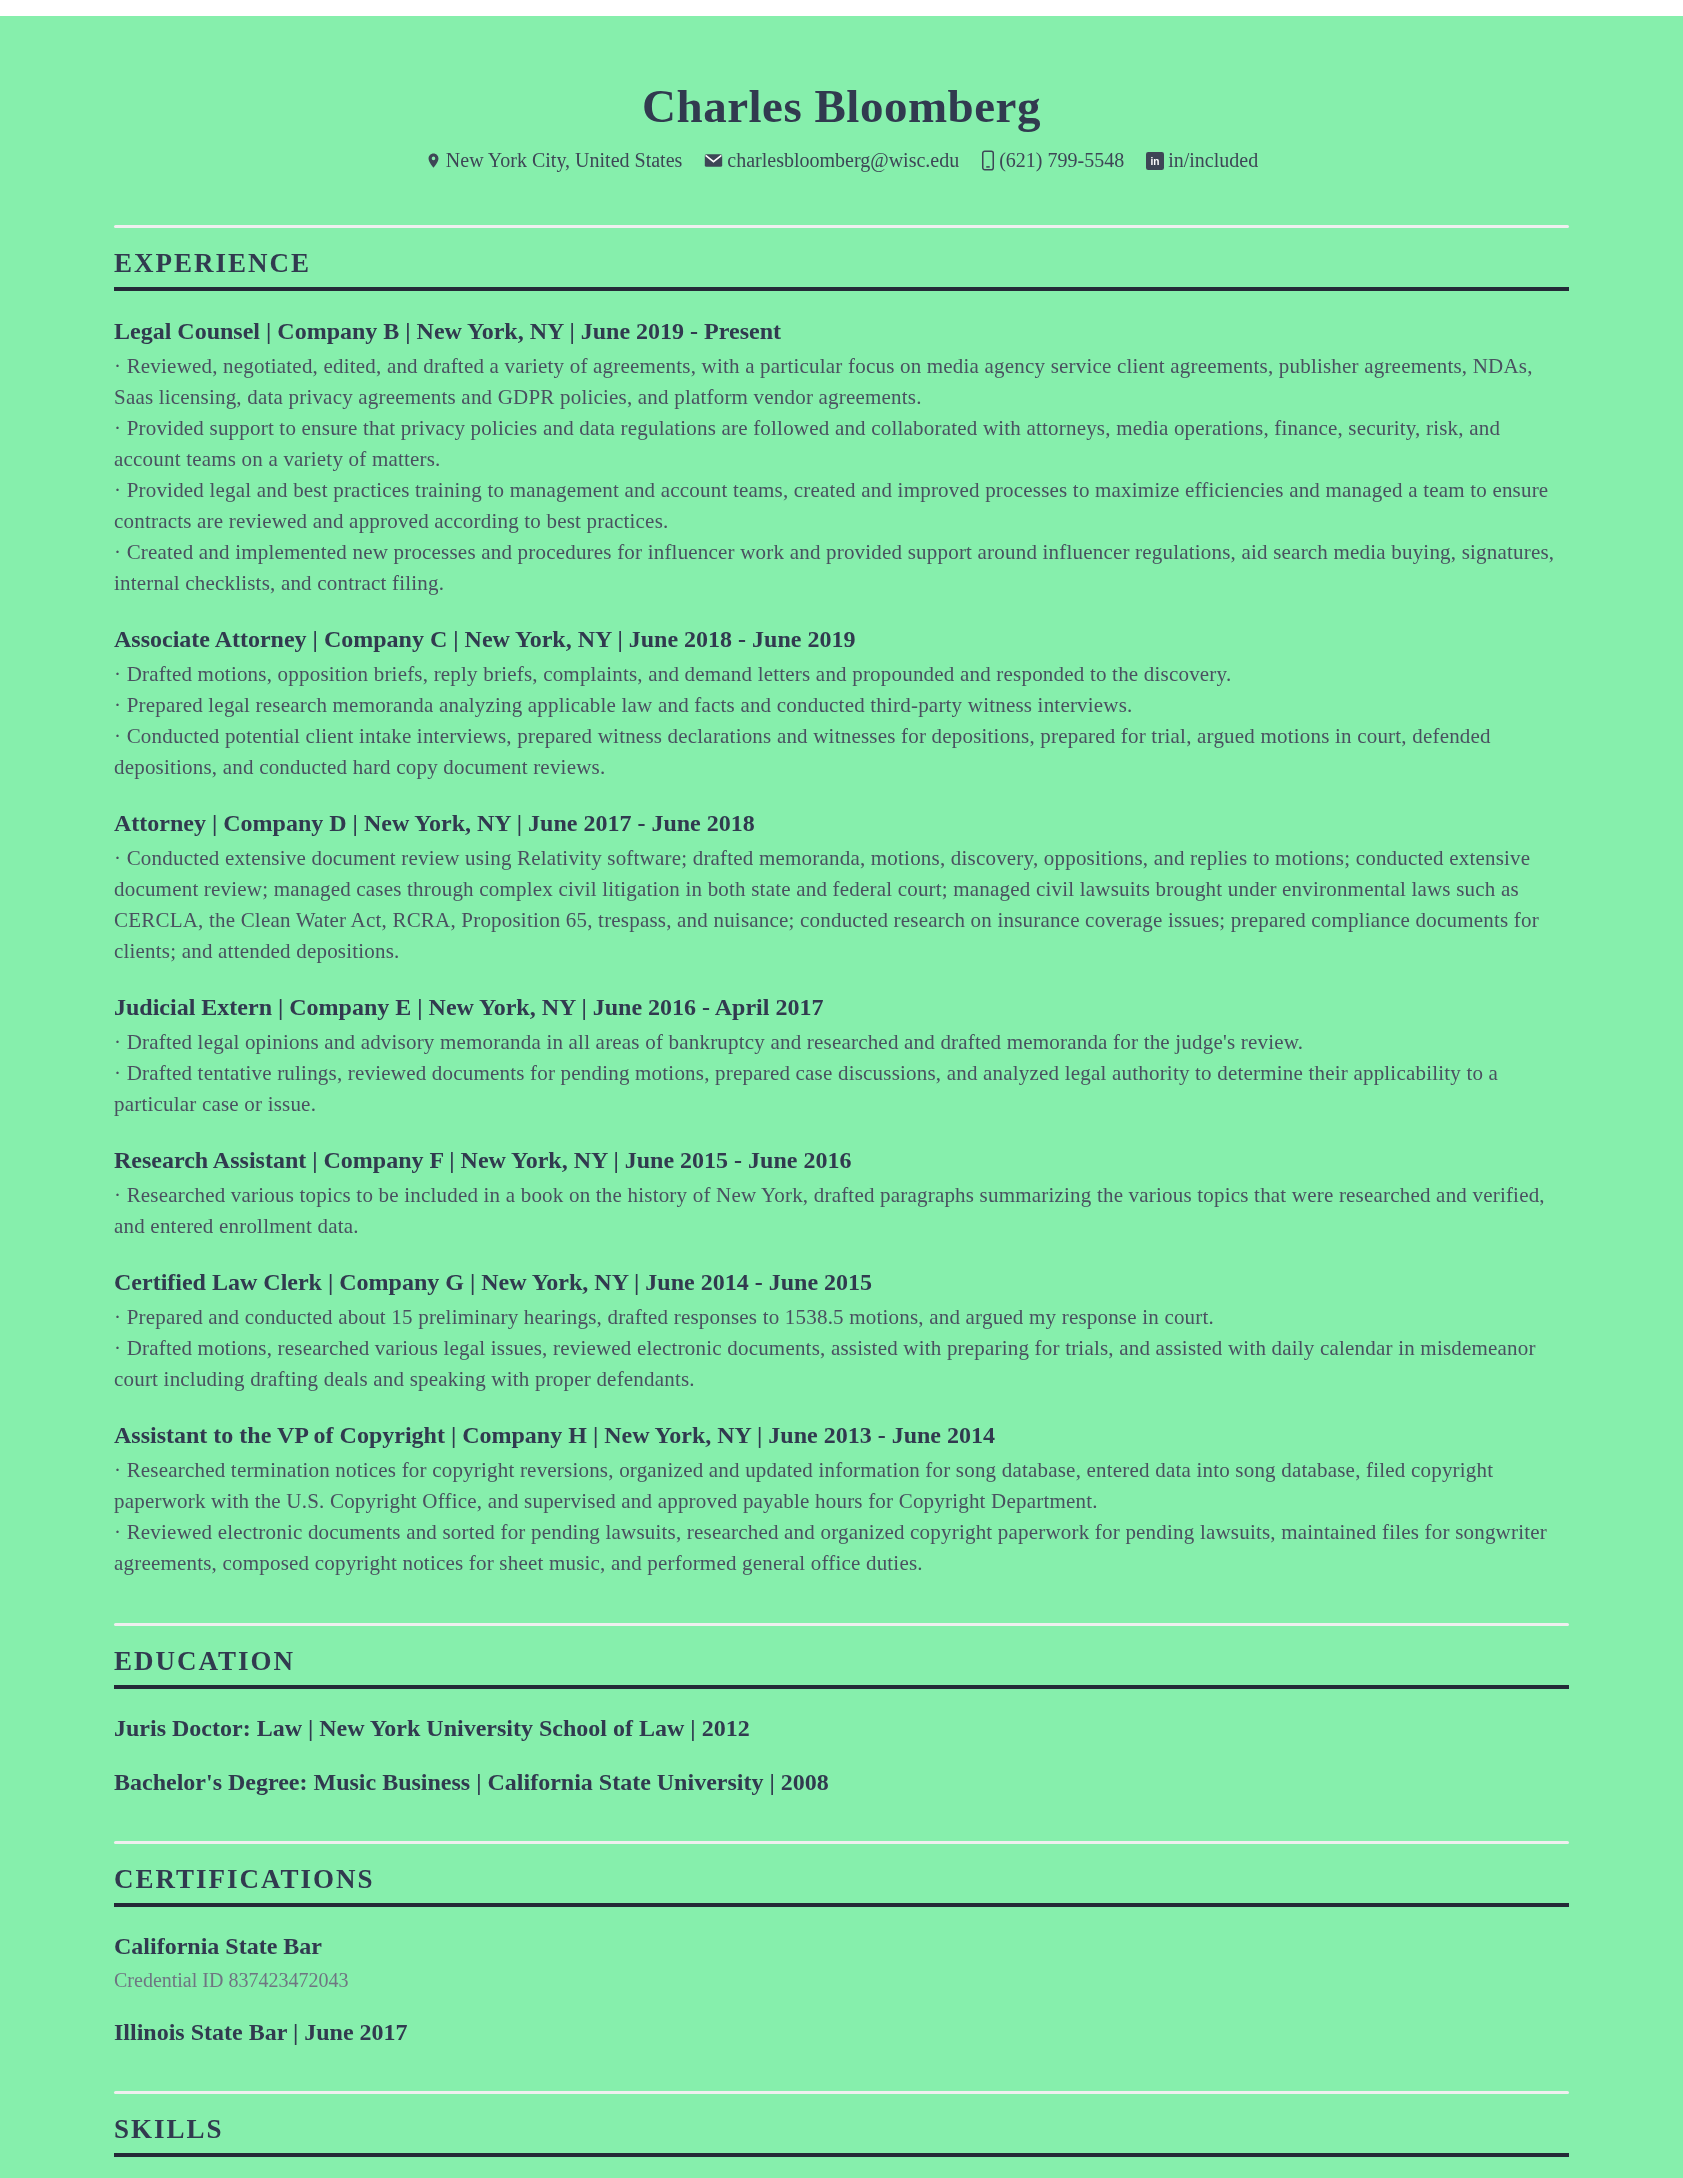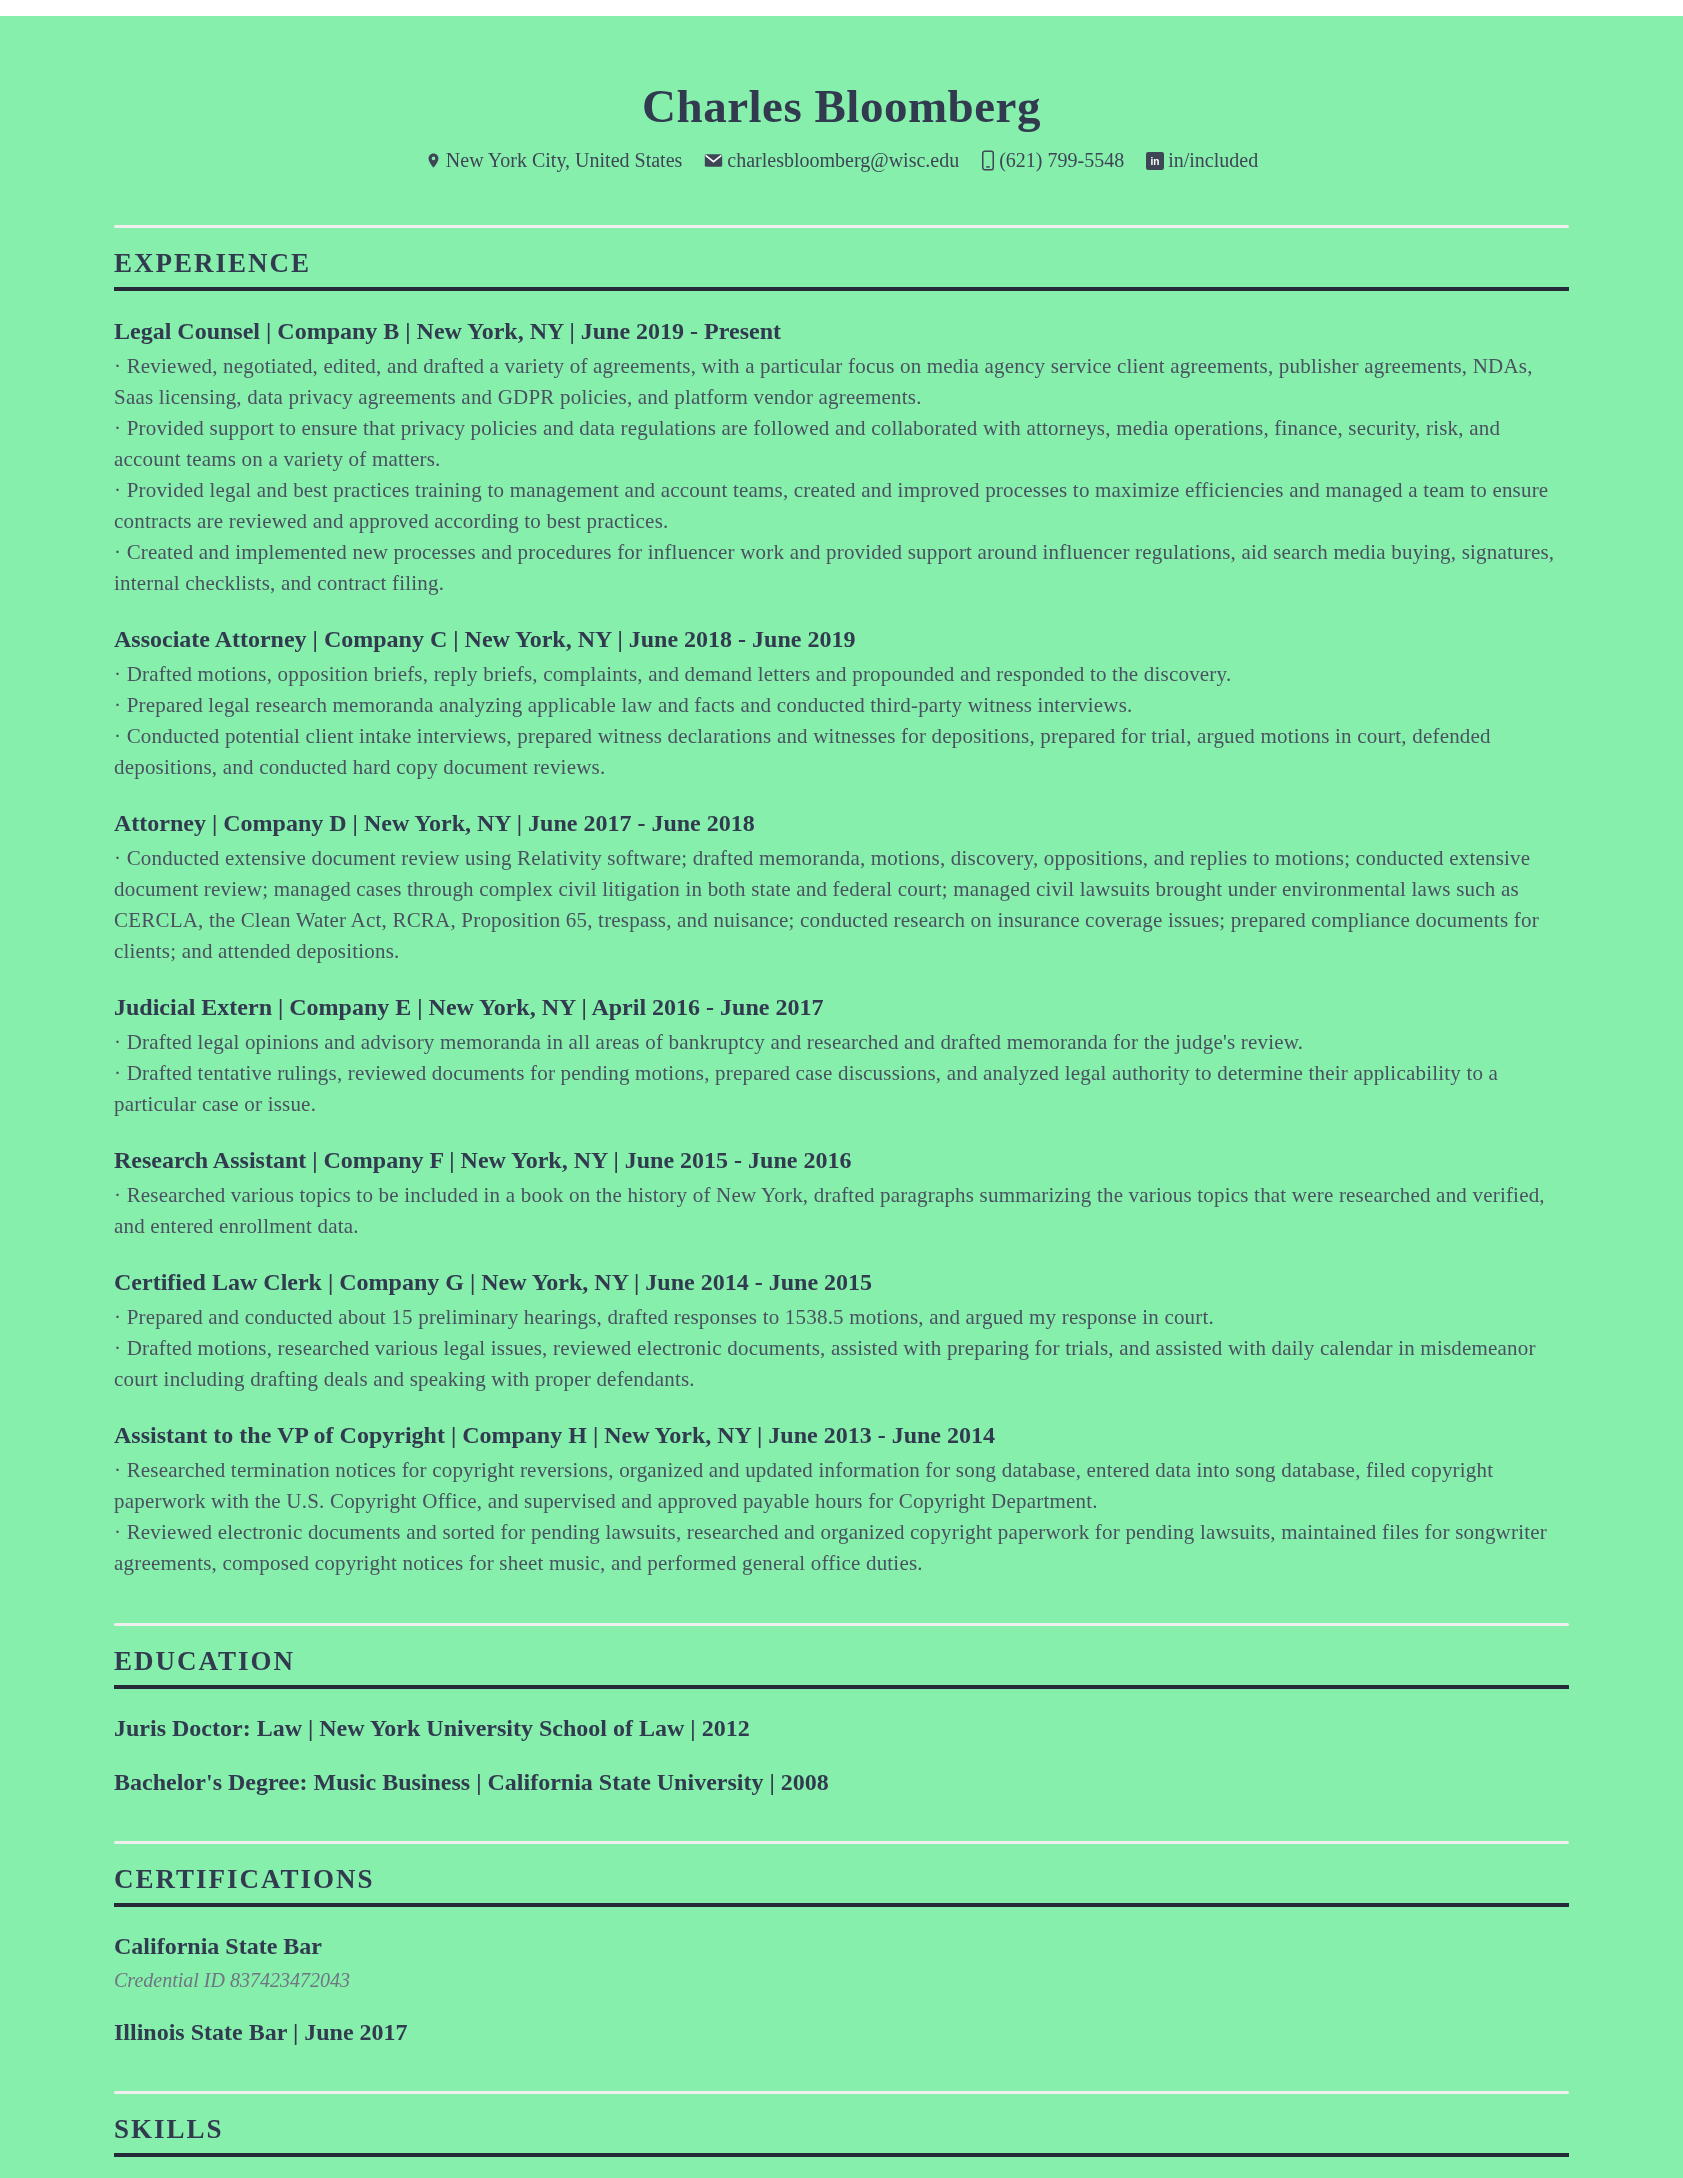--- a/index.html
+++ b/index.html
@@ -38,21 +38,21 @@
   .bullet {
     margin:0; font-size:21px; line-height:31px; color:#4a5160;
     letter-spacing:0.2px;
   }
   
   .entry-line {
     margin:24px 0 0 0;
     font-size:24px; font-weight:700; color:#313a4f; line-height:30px;
   }
   .credential {
-    margin:6px 0 0 0; font-size:20px; color:#6f7582; line-height:26px;font-style:italic;
+    margin:6px 0 0 0; font-size:20px; color:#6f7582; line-height:26px;
   }
 </style>
 </head>
 <body>
 
 <div class="page">
 
   <header>
     <h1 class="name">Charles Bloomberg</h1>
     <div class="contact">
@@ -113,21 +113,21 @@
       <p class="bullet">· Prepared legal research memoranda analyzing applicable law and facts and conducted third-party witness interviews.</p>
       <p class="bullet">· Conducted potential client intake interviews, prepared witness declarations and witnesses for depositions, prepared for trial, argued motions in court, defended depositions, and conducted hard copy document reviews.</p>
     </div>
 
     <div>
       <h3 class="job-heading">Attorney | Company D | New York, NY | June 2017 - June 2018</h3>
       <p class="bullet">· Conducted extensive document review using Relativity software; drafted memoranda, motions, discovery, oppositions, and replies to motions; conducted extensive document review; managed cases through complex civil litigation in both state and federal court; managed civil lawsuits brought under environmental laws such as CERCLA, the Clean Water Act, RCRA, Proposition 65, trespass, and nuisance; conducted research on insurance coverage issues; prepared compliance documents for clients; and attended depositions.</p>
     </div>
 
     <div>
-      <h3 class="job-heading">Judicial Extern | Company E | New York, NY | April 2016 - June 2017</h3>
+      <h3 class="job-heading">Judicial Extern | Company E | New York, NY | June 2016 - April 2017</h3>
       <p class="bullet">· Drafted legal opinions and advisory memoranda in all areas of bankruptcy and researched and drafted memoranda for the judge's review.</p>
       <p class="bullet">· Drafted tentative rulings, reviewed documents for pending motions, prepared case discussions, and analyzed legal authority to determine their applicability to a particular case or issue.</p>
     </div>
 
     <div>
       <h3 class="job-heading">Research Assistant | Company F | New York, NY | June 2015 - June 2016</h3>
       <p class="bullet">· Researched various topics to be included in a book on the history of New York, drafted paragraphs summarizing the various topics that were researched and verified, and entered enrollment data.</p>
     </div>
 
     <div>

